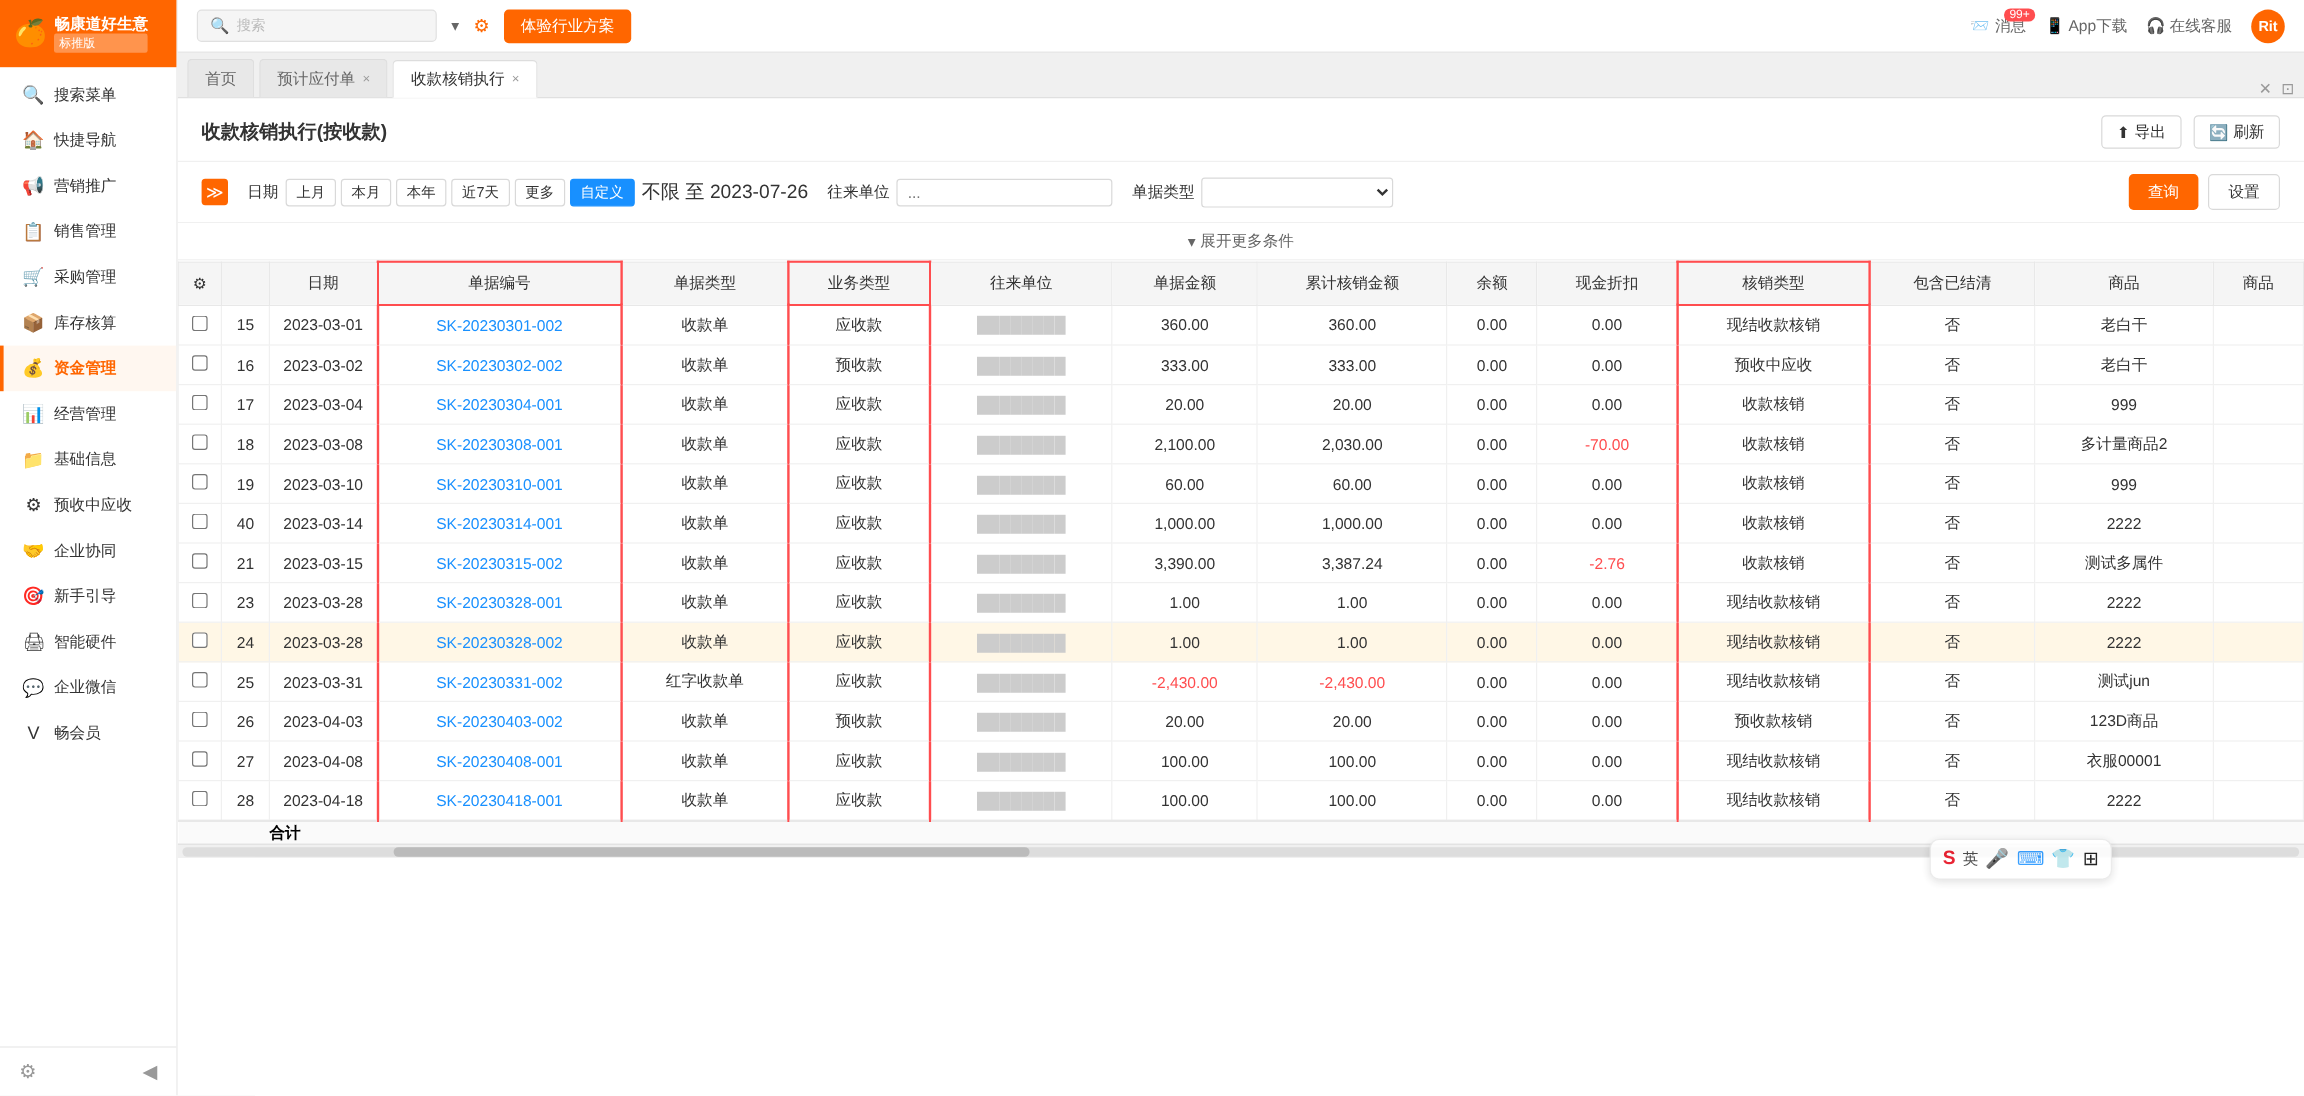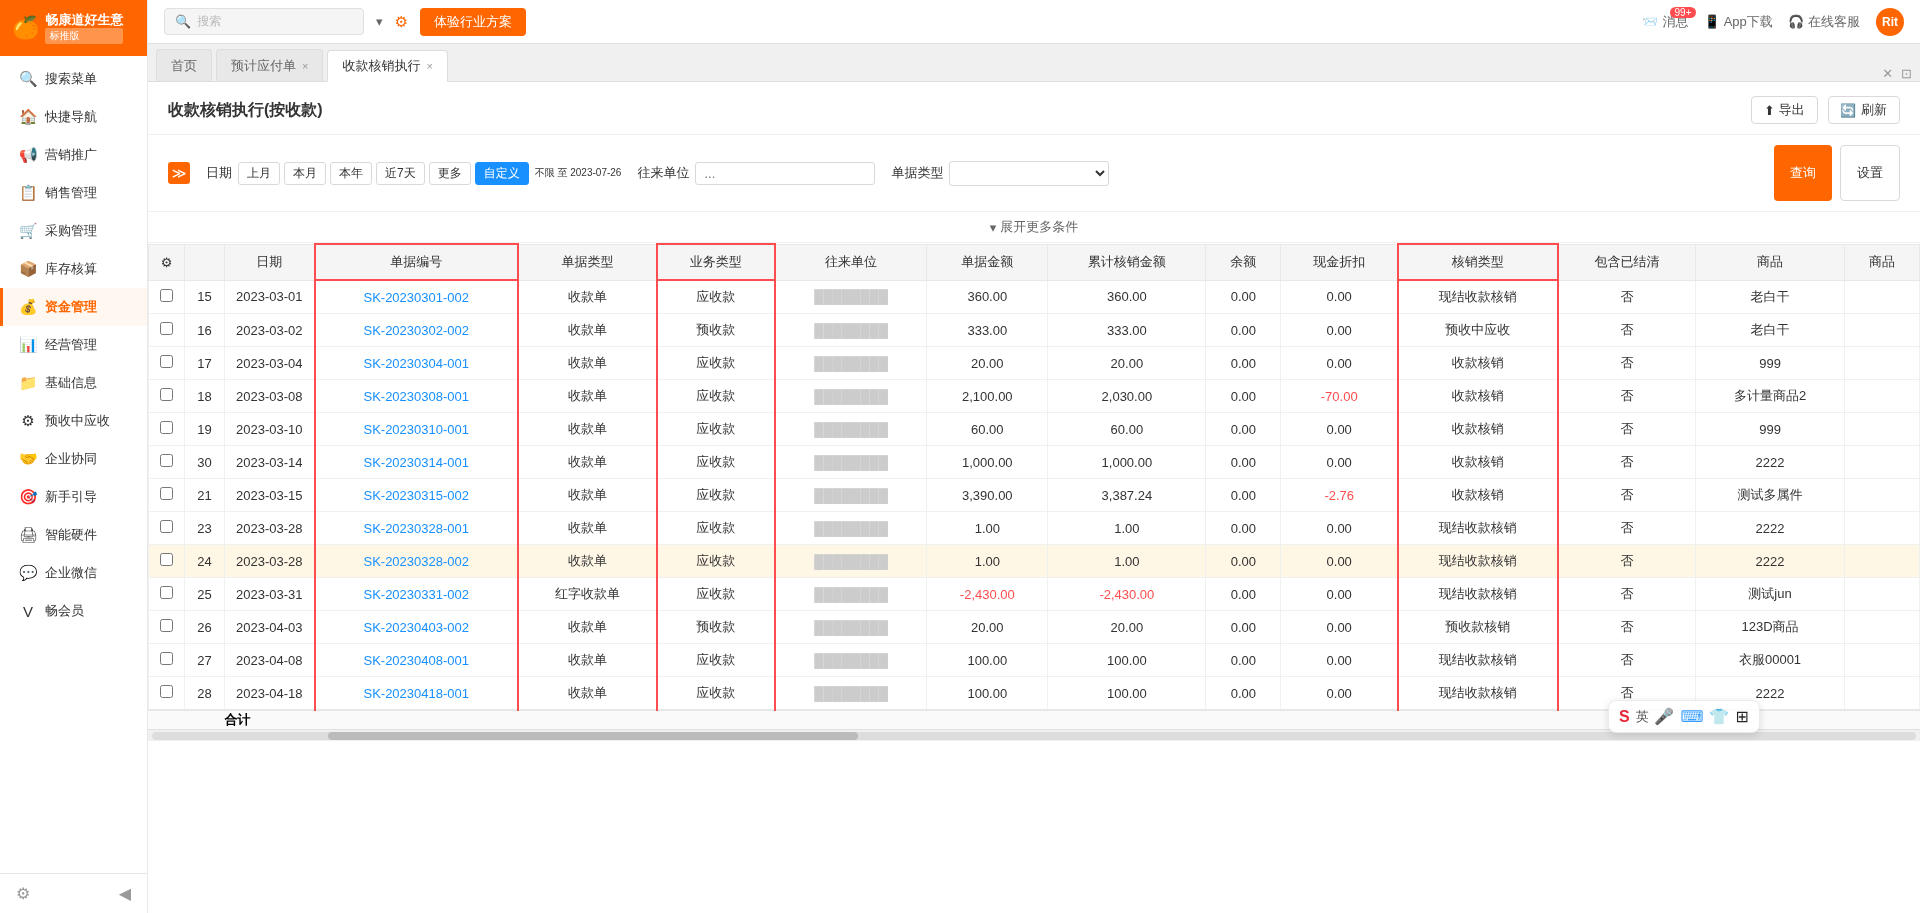--- a/index.html
+++ b/index.html
@@ -208,21 +208,21 @@
     .date-btn {
       padding: 2px 8px;
       border: 1px solid #d9d9d9;
       background: #fff;
       border-radius: 3px;
       cursor: pointer;
       color: #333;
       font-size: 12px;
     }
     .date-btn.custom { background: #1890ff; color: #fff; border-color: #1890ff; }
-    .filter-date-range { color: #333; font-size: 10px; }
+    .filter-date-range { color: #333; font-size: 16px; }
     .filter-input {
       border: 1px solid #d9d9d9;
       border-radius: 3px;
       padding: 3px 8px;
       width: 180px;
       color: #333;
     }
     .filter-select {
       border: 1px solid #d9d9d9;
       border-radius: 3px;
@@ -239,21 +239,21 @@
       border-radius: 4px;
       padding: 5px 16px;
       cursor: pointer;
       font-size: 13px;
     }
     .btn-settings {
       background: #fff;
       color: #333;
       border: 1px solid #d9d9d9;
       border-radius: 4px;
-      padding: 18px 16px;
+      padding: 5px 16px;
       cursor: pointer;
       font-size: 13px;
     }
 
     
     .expand-more {
       display: flex;
       align-items: center;
       justify-content: center;
       padding: 6px;
@@ -632,21 +632,21 @@
       <td class="">60.00</td>
       <td>0.00</td>
       <td class="">0.00</td>
       <td style="border-left:2px solid #ff4d4f;border-right:2px solid #ff4d4f;">收款核销</td>
       <td>否</td>
       <td>999</td>
       <td></td>
     </tr>
             <tr>
       <td><input type="checkbox" style=""></td>
-      <td>30</td>
+      <td>40</td>
       <td>2023-03-14</td>
       <td style="border-left:2px solid #ff4d4f;border-right:2px solid #ff4d4f;"><a class="link-text">SK-20230314-001</a></td>
       <td>收款单</td>
       <td style="border-left:2px solid #ff4d4f;border-right:2px solid #ff4d4f;">应收款</td>
       <td style="color:#ccc;">████████</td>
       <td class="">1,000.00</td>
       <td class="">1,000.00</td>
       <td>0.00</td>
       <td class="">0.00</td>
       <td style="border-left:2px solid #ff4d4f;border-right:2px solid #ff4d4f;">收款核销</td>

